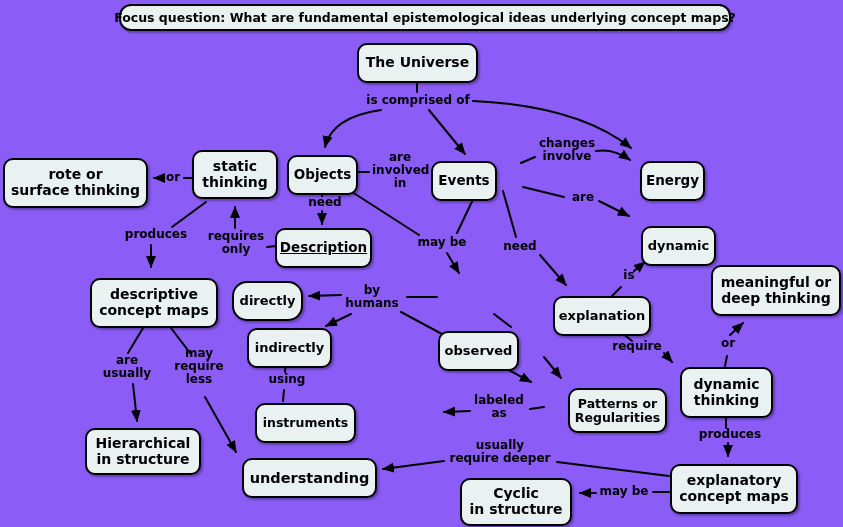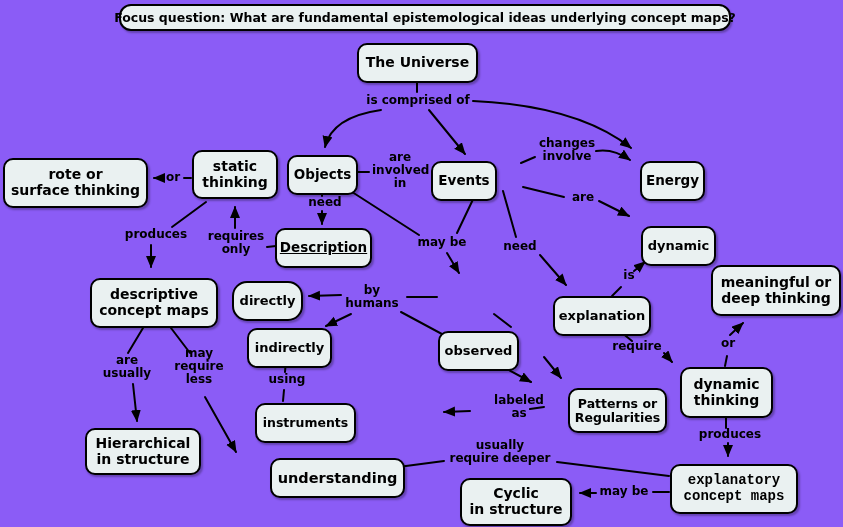--- a/index.html
+++ b/index.html
@@ -117,24 +117,24 @@
   <div class="node" style="left:553px;top:296px;width:98px;height:32px;text-align:center;">explanation</div>
   <div class="node f14" style="left:711px;top:265px;width:130px;height:51px;">meaningful or
 deep thinking</div>
   <div class="node f14" style="left:680px;top:367px;width:93px;height:51px;">dynamic
 thinking</div>
   <div class="node f125" style="left:232px;top:403px;width:101px;height:30px;">instruments</div>
   <div class="node f125" style="left:545px;top:388px;width:99px;height:45px;">Patterns or
 Regularities</div>
   <div class="node f14" style="left:85px;top:428px;width:116px;height:47px;">Hierarchical
 in structure</div>
-  <div class="node f145" style="left:242px;top:458px;width:135px;height:32px;margin-left:28px;">understanding</div>
+  <div class="node f145" style="left:242px;top:458px;width:135px;height:32px;">understanding</div>
   <div class="node f14" style="left:460px;top:478px;width:112px;height:48px;">Cyclic
 in structure</div>
-  <div class="node f14" style="left:670px;top:464px;width:128px;height:50px;font-family:Liberation Mono, monospace;">explanatory
+  <div class="node f14" style="left:670px;top:464px;width:128px;height:50px;">explanatory
 concept maps</div>
 
   <div class="lbl" style="left:364px;top:94px;width:108px;">is comprised of</div>
   <div class="lbl" style="left:372px;top:151px;width:56px;">are
 involved
 in</div>
   <div class="lbl" style="left:536px;top:137px;width:62px;">changes
 involve</div>
   <div class="lbl" style="left:566px;top:191px;width:34px;">are</div>
   <div class="lbl" style="left:303px;top:196px;width:44px;">need</div>
@@ -148,20 +148,20 @@
 humans</div>
   <div class="lbl" style="left:616px;top:269px;width:26px;">is</div>
   <div class="lbl" style="left:606px;top:340px;width:62px;">require</div>
   <div class="lbl" style="left:715px;top:337px;width:26px;">or</div>
   <div class="lbl" style="left:97px;top:354px;width:60px;">are
 usually</div>
   <div class="lbl" style="left:168px;top:347px;width:62px;">may
 require
 less</div>
   <div class="lbl" style="left:262px;top:373px;width:50px;">using</div>
-  <div class="lbl" style="left:468px;top:394px;width:62px;margin-left:20px;">labeled
+  <div class="lbl" style="left:468px;top:394px;width:62px;">labeled
 as</div>
   <div class="lbl" style="left:695px;top:428px;width:70px;">produces</div>
   <div class="lbl" style="left:442px;top:439px;width:116px;">usually
 require deeper</div>
   <div class="lbl" style="left:594px;top:485px;width:60px;">may be</div>
 
 </div>
 
 </body></html>

